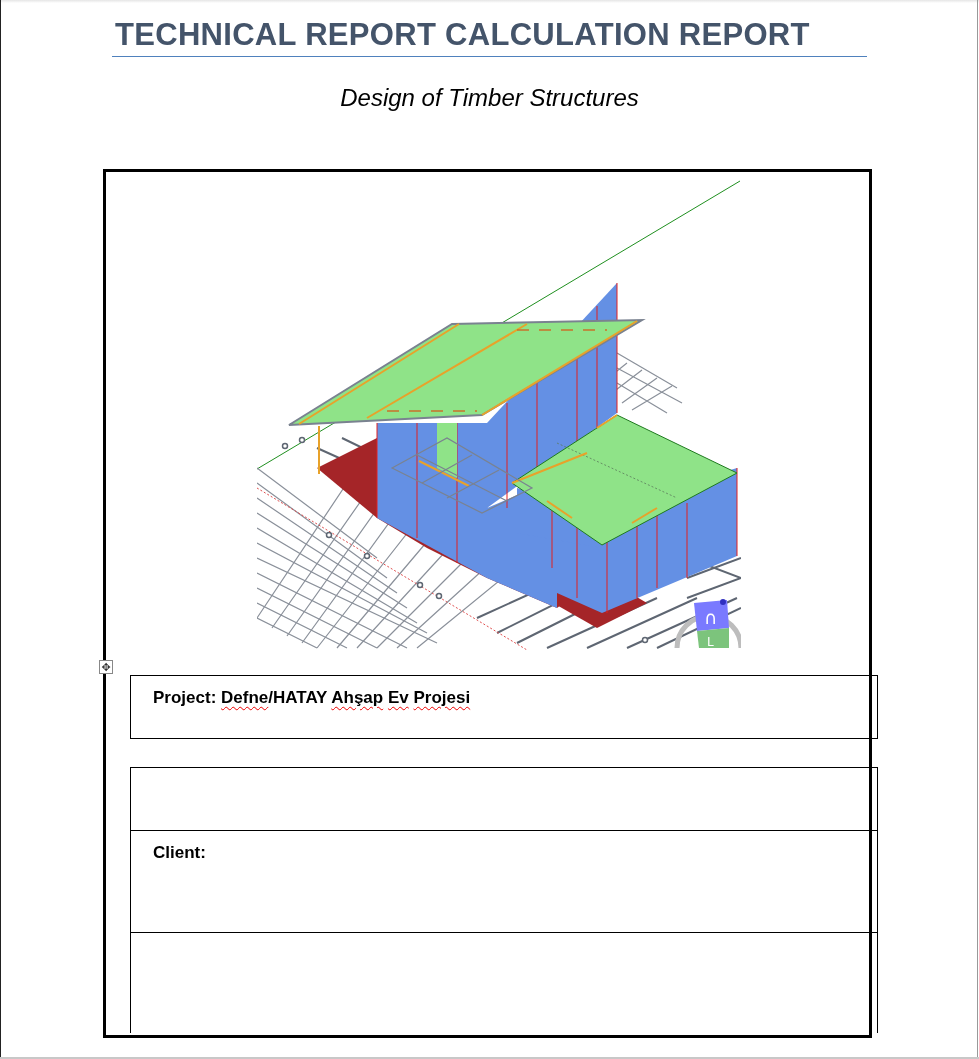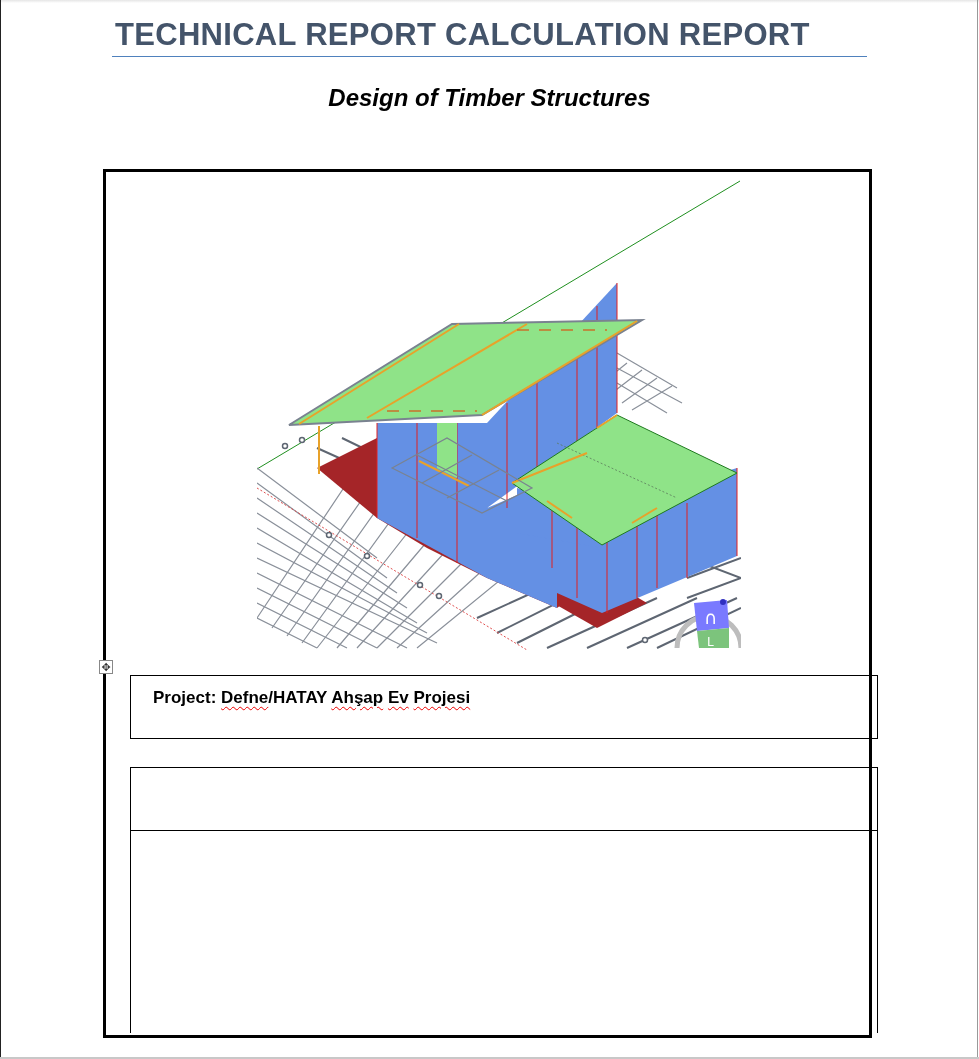--- a/index.html
+++ b/index.html
@@ -3,21 +3,21 @@
 <meta charset="utf-8">
 <style>
   html, body { margin:0; padding:0; }
   body { width:979px; height:1059px; background:#fff; position:relative; overflow:hidden; font-family:"Liberation Sans", sans-serif; }
   .page-edge-left { position:absolute; left:0; top:0; width:1px; height:1059px; background:#222; }
   .page-edge-right { position:absolute; right:1px; top:0; width:1px; height:1059px; background:#999; }
   .page-edge-bottom { position:absolute; left:0; bottom:0; width:979px; height:2px; background:#c8c8c8; }
   .top-shadow { position:absolute; left:0; top:0; width:979px; height:3px; background:linear-gradient(#e5e5e5,#fff); }
   .title { position:absolute; left:115px; top:17px; font-size:31px; font-weight:bold; color:#44546a; letter-spacing:0.3px; white-space:nowrap; }
   .title-rule { position:absolute; left:112px; top:56px; width:755px; height:1px; background:#4f81bd; }
-  .subtitle { position:absolute; left:0; width:979px; top:84px; text-align:center; font-size:24px; font-weight:bold; font-style:italic; color:#000; }
+  .subtitle { position:absolute; left:0; width:979px; top:84px; text-align:center; font-size:24px; font-weight:normal; font-style:italic; color:#000; }
   .frame { position:absolute; left:103px; top:169px; width:763px; height:863px; border:3px solid #000; }
   .model-view { position:absolute; left:257px; top:178px; width:484px; height:472px; }
   .move-handle { position:absolute; left:99px; top:660px; width:12px; height:12px; border:1px solid #888; background:#fff; font-size:11px; line-height:12px; text-align:center; color:#333; }
   .box { position:absolute; left:130px; width:746px; border:1px solid #000; }
   .box-project { top:675px; height:62px; }
   .box-group { top:767px; height:265px; border-bottom:none; }
   .cell { position:absolute; left:0; width:746px; }
   .cell-blank { top:0; height:62px; border-bottom:1px solid #000; }
   .cell-client { top:63px; height:101px; border-bottom:1px solid #000; }
   .cell-company { top:165px; height:100px; }
@@ -143,13 +143,19 @@
   <div class="label">
     <span>Project:</span>
     <span> </span><span class="spell">Defne</span><span>/HATAY </span><span class="spell">Ahşap</span><span> </span><span class="spell">Ev</span><span> </span><span class="spell">Projesi</span>
   </div>
 </div>
 
 <div class="box box-group">
   <div class="cell cell-blank">
     <div class="label"></div>
   </div>
+  <div class="cell cell-client">
+    <div class="label">
+      <span>Client:</span>
+      <span></span>
+    </div>
+  </div>
 </div>
 
 </body></html>

